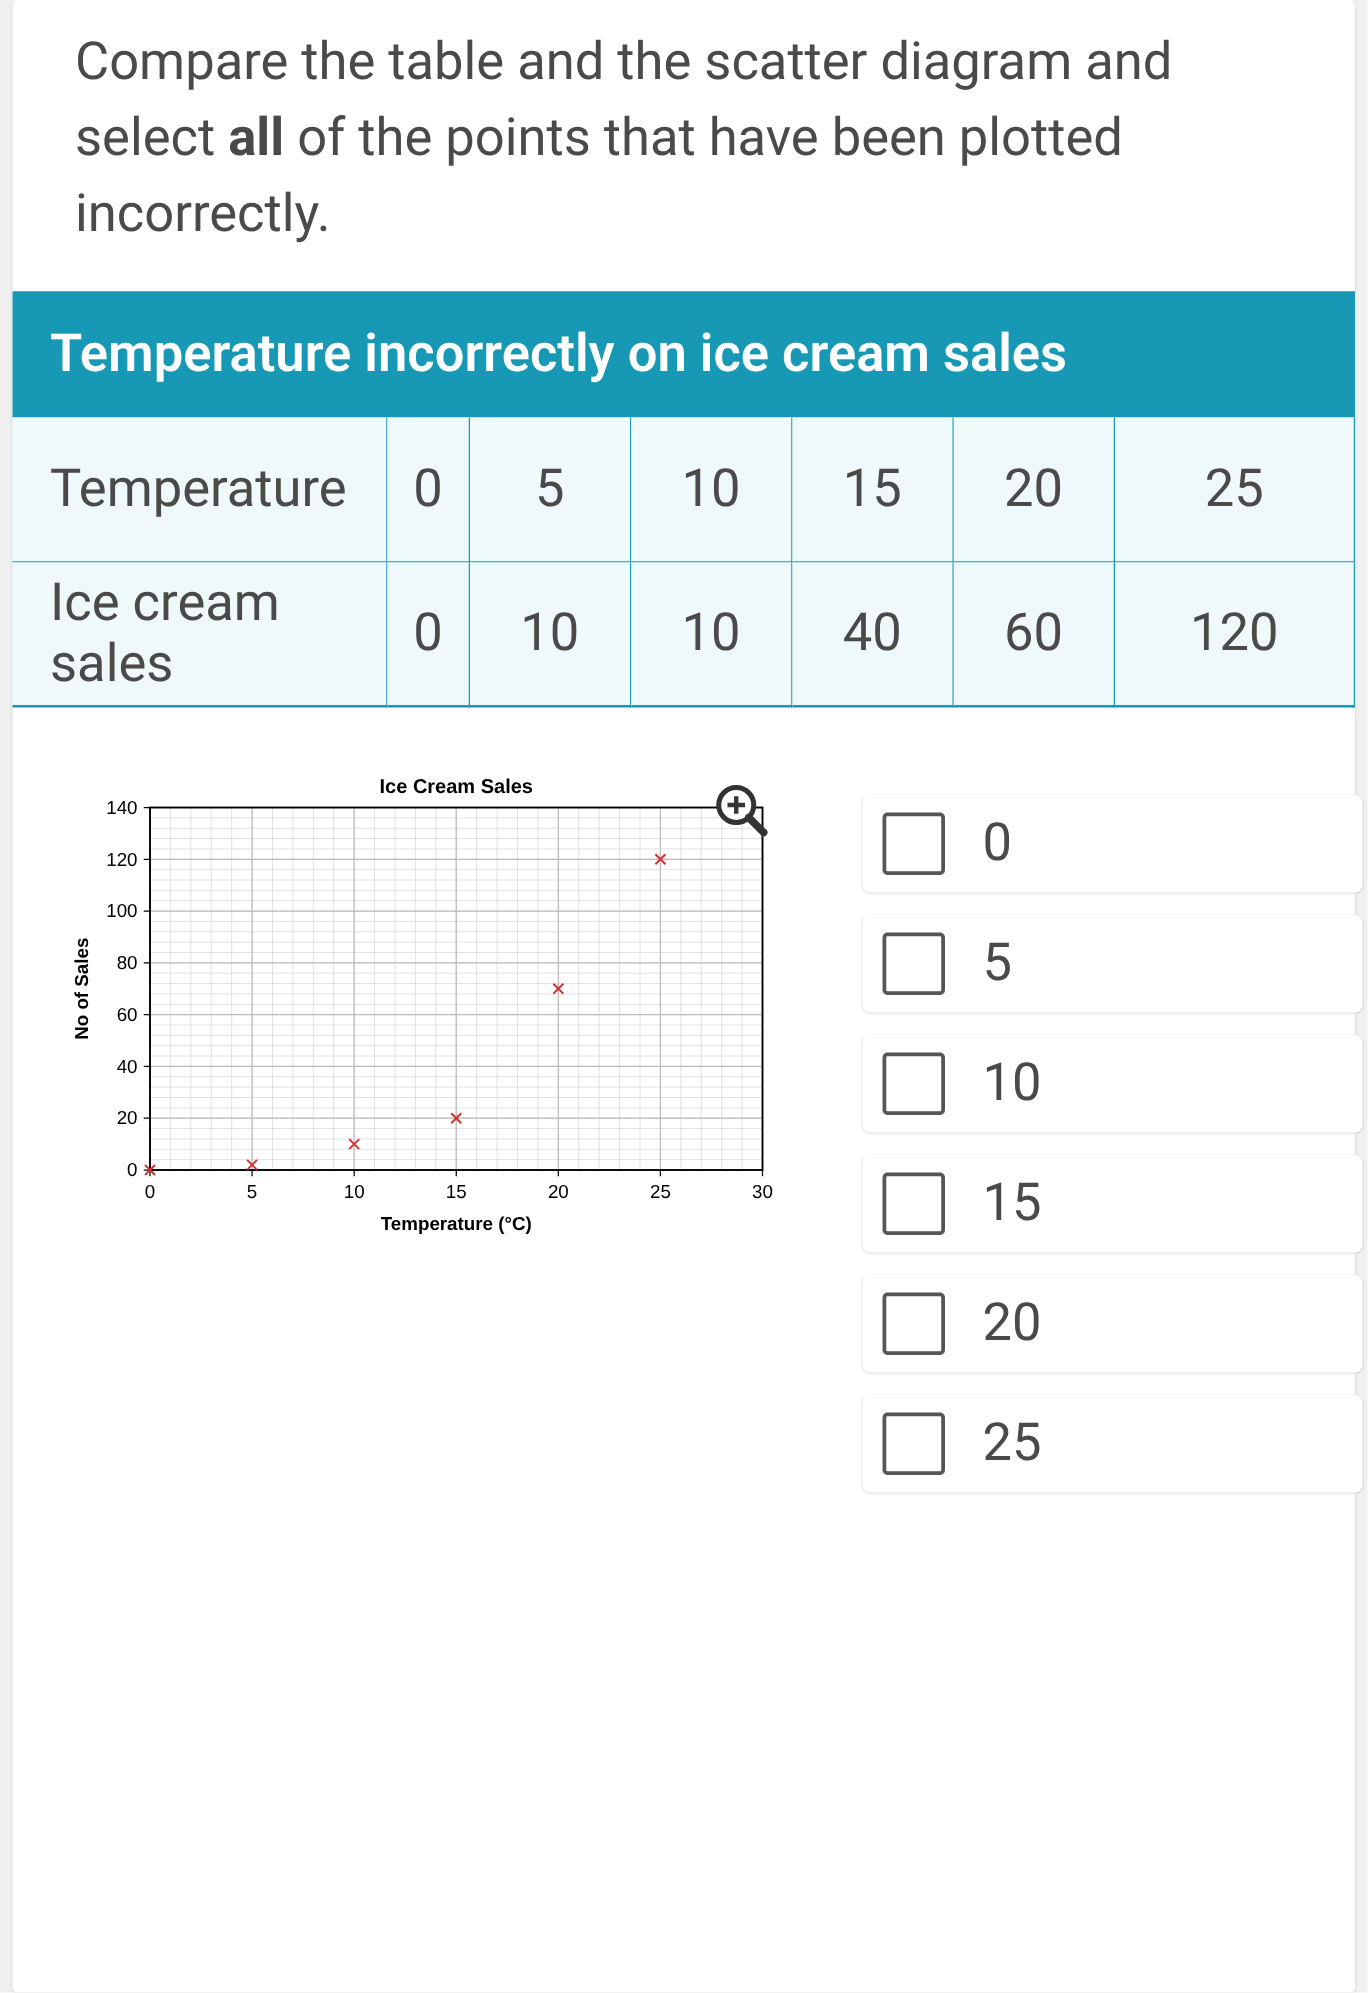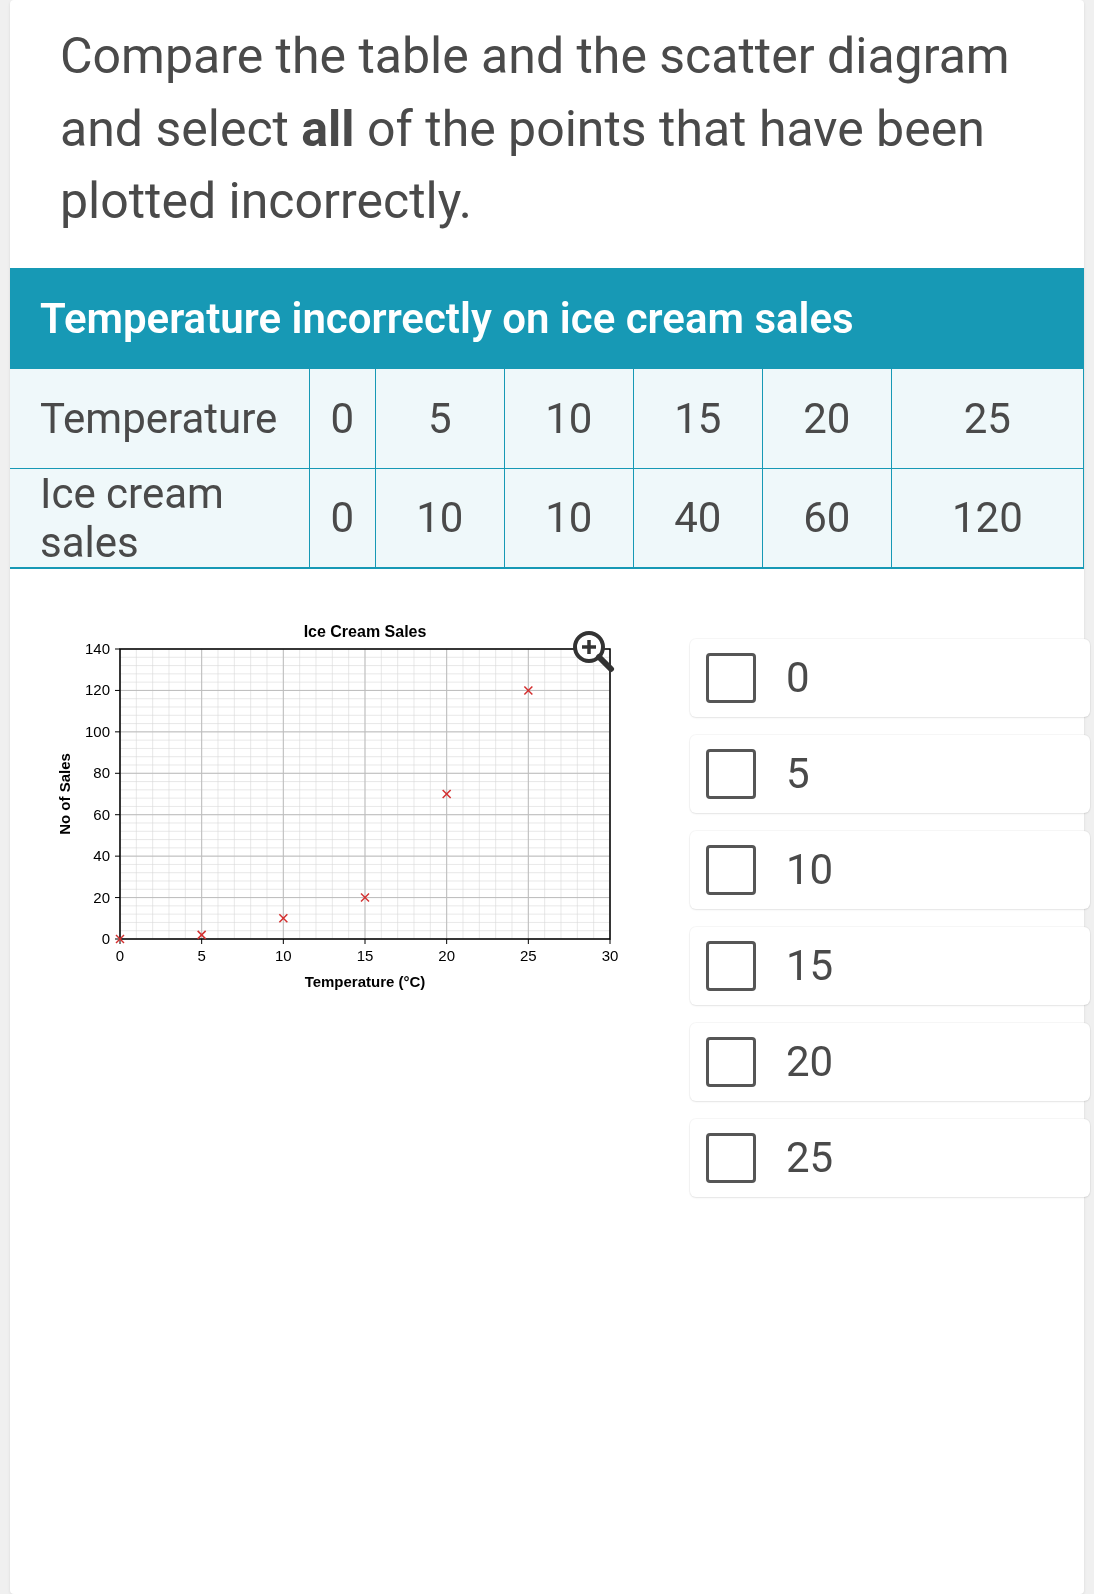--- a/index.html
+++ b/index.html
@@ -13,21 +13,21 @@
   .card {
     background: #fff;
     margin: 0 10px;
     padding: 0;
     border-radius: 4px;
     box-shadow: 0 1px 3px rgba(0,0,0,0.1);
     height: 100%;
   }
   .question {
     padding: 20px 50px 30px 50px;
-    font-size: 50px;
+    font-size: 42px;
     color: #4a4a4a;
     line-height: 1.45;
     font-weight: 400;
   }
   .question .bold { font-weight: 700; }
   .data-table {
     width: 100%;
     border-collapse: separate;
     border-spacing: 0;
   }
@@ -43,21 +43,21 @@
   .data-table td {
     background: #eff8fa;
     border: 1px solid #1799b5;
     border-top: none;
     border-left: none;
     padding: 0;
     text-align: center;
     font-size: 42px;
     color: #4a4a4a;
     font-weight: 400;
-    height: 100px;
+    height: 116px;
     vertical-align: middle;
     margin-top: 38px;
   }
   .data-table tr td:first-child {
     text-align: left;
     padding-left: 30px;
     width: 300px;
   }
   .data-table tr:last-child td {
     border-bottom: 2px solid #1799b5;

